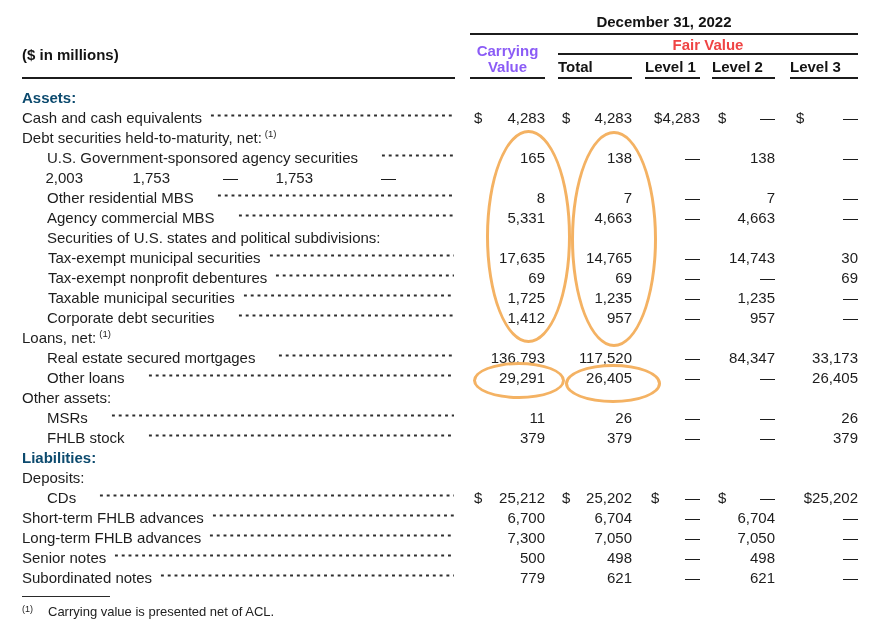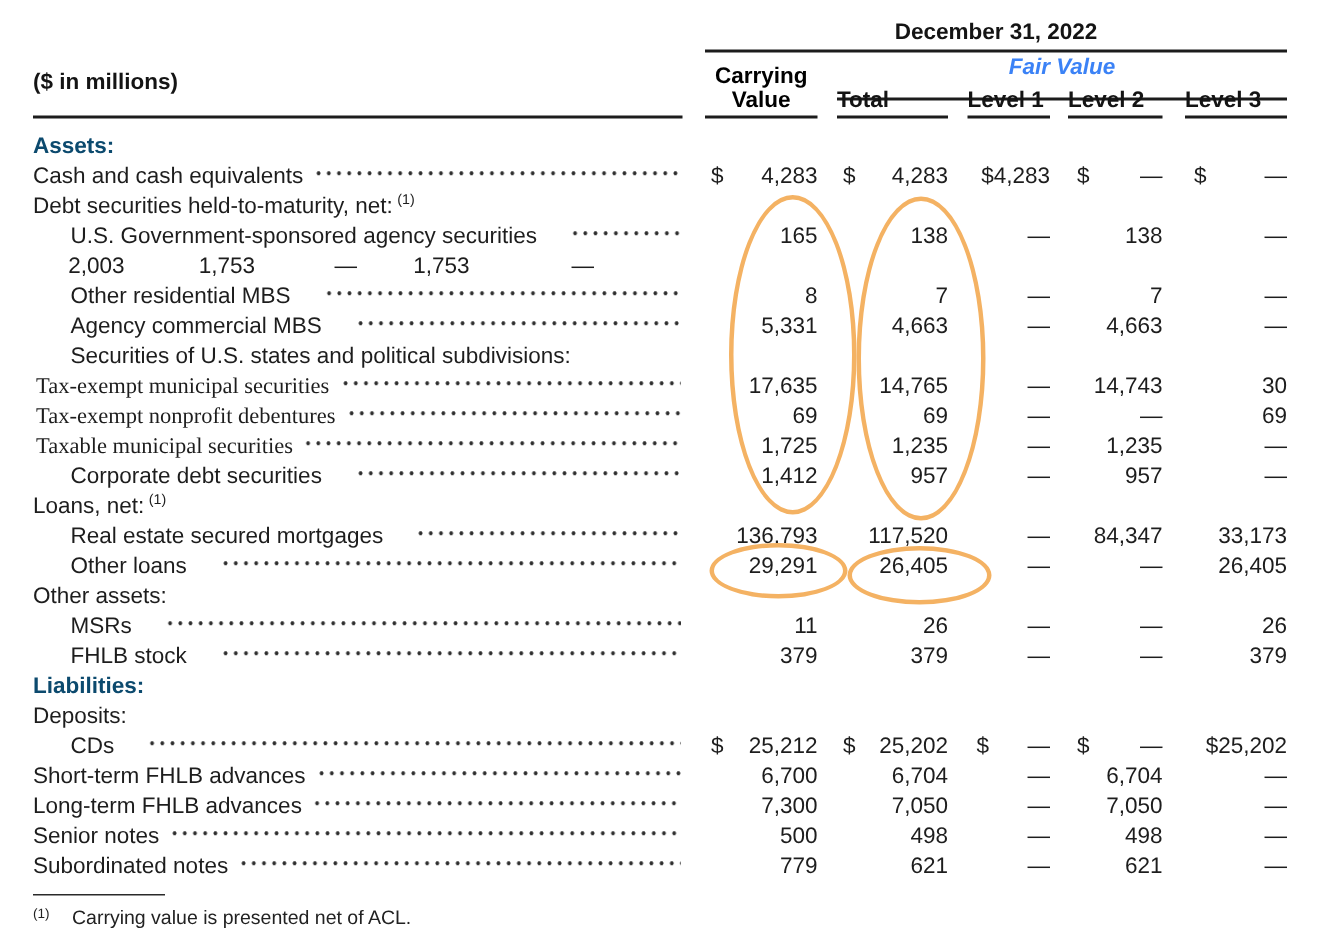--- a/index.html
+++ b/index.html
@@ -12,26 +12,26 @@
   
   .hdr { position:absolute; left:0; top:0; width:884px; height:88px; }
   .h-dec {
     position:absolute; left:470px; top:13px; width:388px;
     text-align:center; font-weight:700; font-size:15px; line-height:17px;
     border-bottom:2px solid #1c1c1c; padding-bottom:3px; color:#141414;
   }
   .h-fv {
     position:absolute; left:558px; top:37px; width:300px;
     text-align:center; font-weight:700; font-size:15px; line-height:15px;
-    border-bottom:2px solid #1c1c1c; padding-bottom:13px; color:#3b82f6;font-style:italic;
+    border-bottom:2px solid #1c1c1c; padding-bottom:1px; color:#ef4444;
   }
   .h-carrying {
     position:absolute; left:470px; bottom:9px; width:75px;
     text-align:center; font-weight:700; font-size:15px; line-height:15.5px;
-    border-bottom:2px solid #1c1c1c; padding-bottom:3px; color:#000000;
+    border-bottom:2px solid #1c1c1c; padding-bottom:3px; color:#8b5cf6;
   }
   .h-carrying span { display:block; }
   .h-sub {
     position:absolute; bottom:9px; font-weight:700;
     font-size:15px; line-height:16px; border-bottom:2px solid #1c1c1c;
     padding-bottom:2px; color:#141414;
   }
   .h-total  { left:558px; width:74px; }
   .h-level1 { left:645px; width:55px; }
   .h-level2 { left:712px; width:63px; }
@@ -39,21 +39,21 @@
   .h-units {
     position:absolute; left:22px; bottom:9px; width:433px;
     font-weight:700; font-size:15px; line-height:16px;
     border-bottom:2px solid #1c1c1c; padding-bottom:14px; color:#141414;
   }
 
   
   .tbody { position:absolute; left:0; top:88px; width:884px; }
   .row { display:flex; height:20px; line-height:20px; font-size:15px; padding-right:26px; }
   .lbl { flex:1 1 auto; min-width:0; display:flex; white-space:nowrap; overflow:hidden; }
-  .ind0 { padding-left:22px; } .ind1 { padding-left:47px;gap:15px; } .ind2 { padding-left:24px;font-family:Liberation Serif, serif; }
+  .ind0 { padding-left:22px; } .ind1 { padding-left:47px;gap:15px; } .ind2 { padding-left:48px; }
   .bold .txt { font-weight:700; color:#0c4a6e; }
   .sup { font-size:9.5px; line-height:20px; position:relative; top:-4.5px; margin-left:3px; }
   .leader {
     flex:1 1 auto; margin:0 8px 0 7px;
     background-image:radial-gradient(circle, #2e2e2e 1.1px, rgba(0,0,0,0) 1.45px);
     background-size:6.8px 20px; background-repeat:repeat-x;
     background-position:left bottom 2.5px;
   }
   .cell { flex:0 0 auto; position:relative; text-align:right; }
   .c0 { width:75px; margin-left:8px; }

